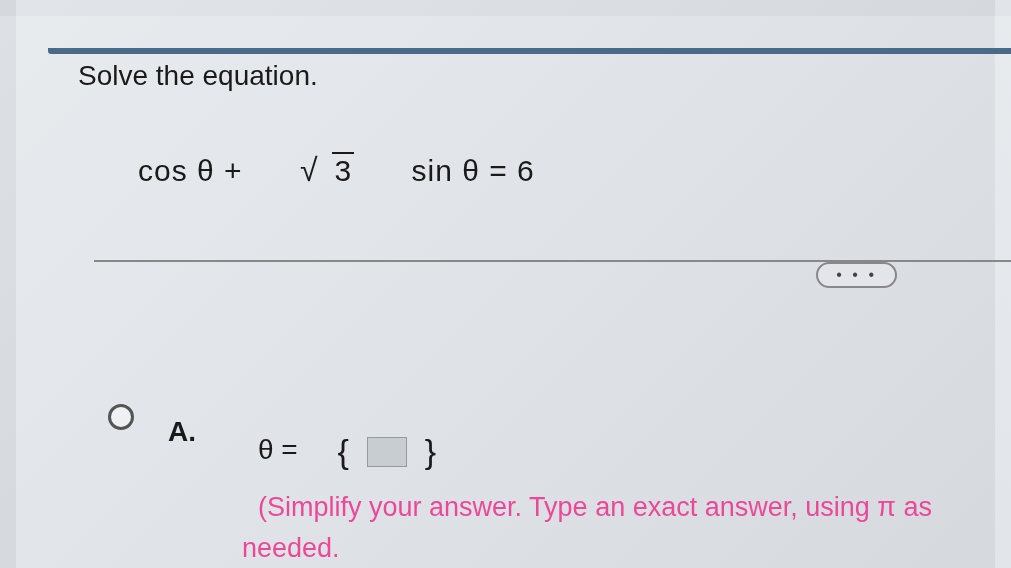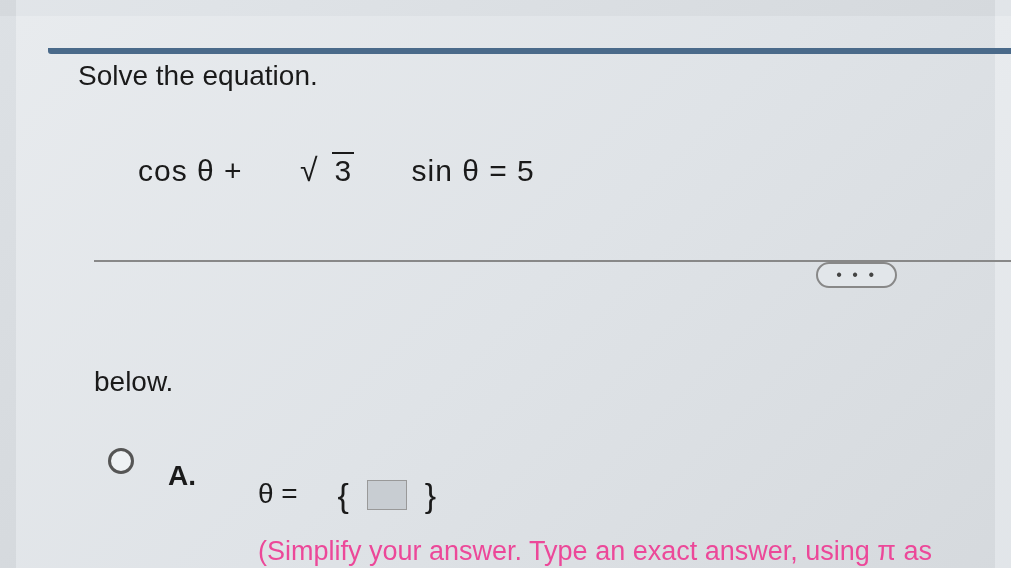--- a/index.html
+++ b/index.html
@@ -141,31 +141,30 @@
     }
   </style>
 </head>
 <body>
 
 <div class="top-border"></div>
 
 <div class="instruction">Solve the equation.</div>
 
 <div class="equation">
-  <span>cos  θ + </span><span class="sqrt-wrap"><span class="sqrt-sign">√</span><span class="sqrt-arg">3</span></span><span> sin  θ = 5</span>
+  <span>cos  θ + </span><span class="sqrt-wrap"><span class="sqrt-sign">√</span><span class="sqrt-arg">3</span></span><span> sin  θ = 6</span>
 </div>
 
 <div class="divider-row">
   <hr class="divider-line">
   <div class="ellipsis-pill">• • •</div>
 </div>
 
 <div class="question">
   <br>
-  <span>below.</span>
 </div>
 
 <div class="choice-row">
   <div class="radio"></div>
   <div class="choice-label">A.</div>
   <div class="choice-content">
     <div class="choice-eq">
       <span>θ = </span><span class="brace">{</span><span class="answer-box"></span><span class="brace">}</span>
     </div>
     <div class="hint">

